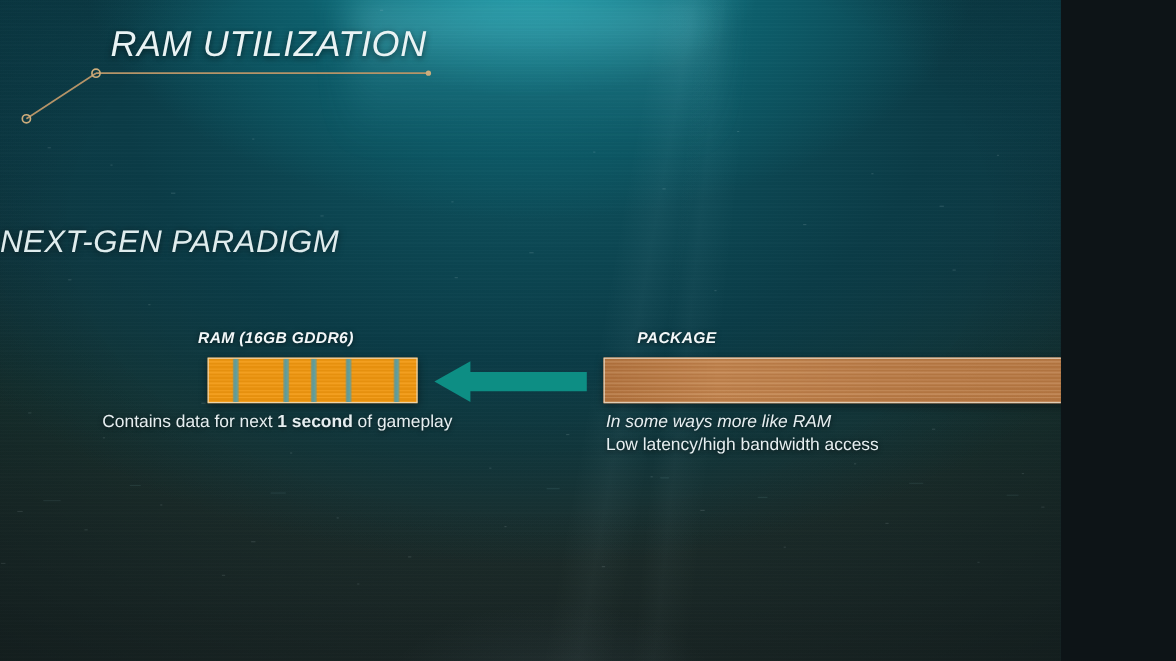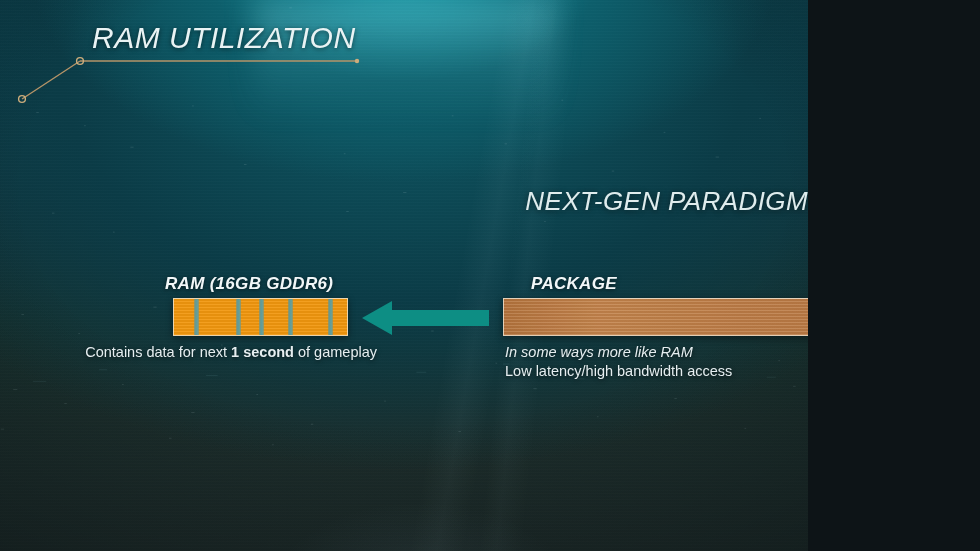--- a/index.html
+++ b/index.html
@@ -2,21 +2,21 @@
 <html><head>
 <meta charset="utf-8">
 <style>
   html, body {
     margin: 0;
     padding: 0;
     background: #0d1417;
   }
   #slide {
     position: relative;
-    width: 808px;
+    width: 884px;
     height: 551px;
     overflow: hidden;
     font-family: "Liberation Sans", sans-serif;
     background-color: #12282d;
     isolation: isolate;
   }
 
   
   .bg-base {
     position: absolute; inset: 0;
@@ -70,33 +70,33 @@
     color: #e9f3f4;
     text-shadow: 0 1px 5px rgba(0,0,0,0.55);
     white-space: nowrap;
   }
   .title-rule { position: absolute; left: 0; top: 48px; width: 380px; height: 62px; }
 
   
   .subtitle {
     position: absolute;
     left: 0; right: 0; top: 186px;
-    text-align: right;
+    text-align: left;
     font-size: 26px;
     font-style: italic;
     font-weight: 400;
     letter-spacing: 0.4px;
     color: #dfeced;
     text-shadow: 0 1px 6px rgba(0,0,0,0.55);
   }
 
   
   .col-label {
     position: absolute;
-    font-size: 17px;
+    font-size: 13px;
     font-weight: bold;
     font-style: italic;
     color: #f2f7f8;
     letter-spacing: 0.3px;
     text-shadow: 0 1px 4px rgba(0,0,0,0.6);
     white-space: nowrap;
   }
   #ram-label { left: 165px; top: 274px; }
   #pkg-label { left: 503px; top: 274px; margin-left: 28px; }
 

